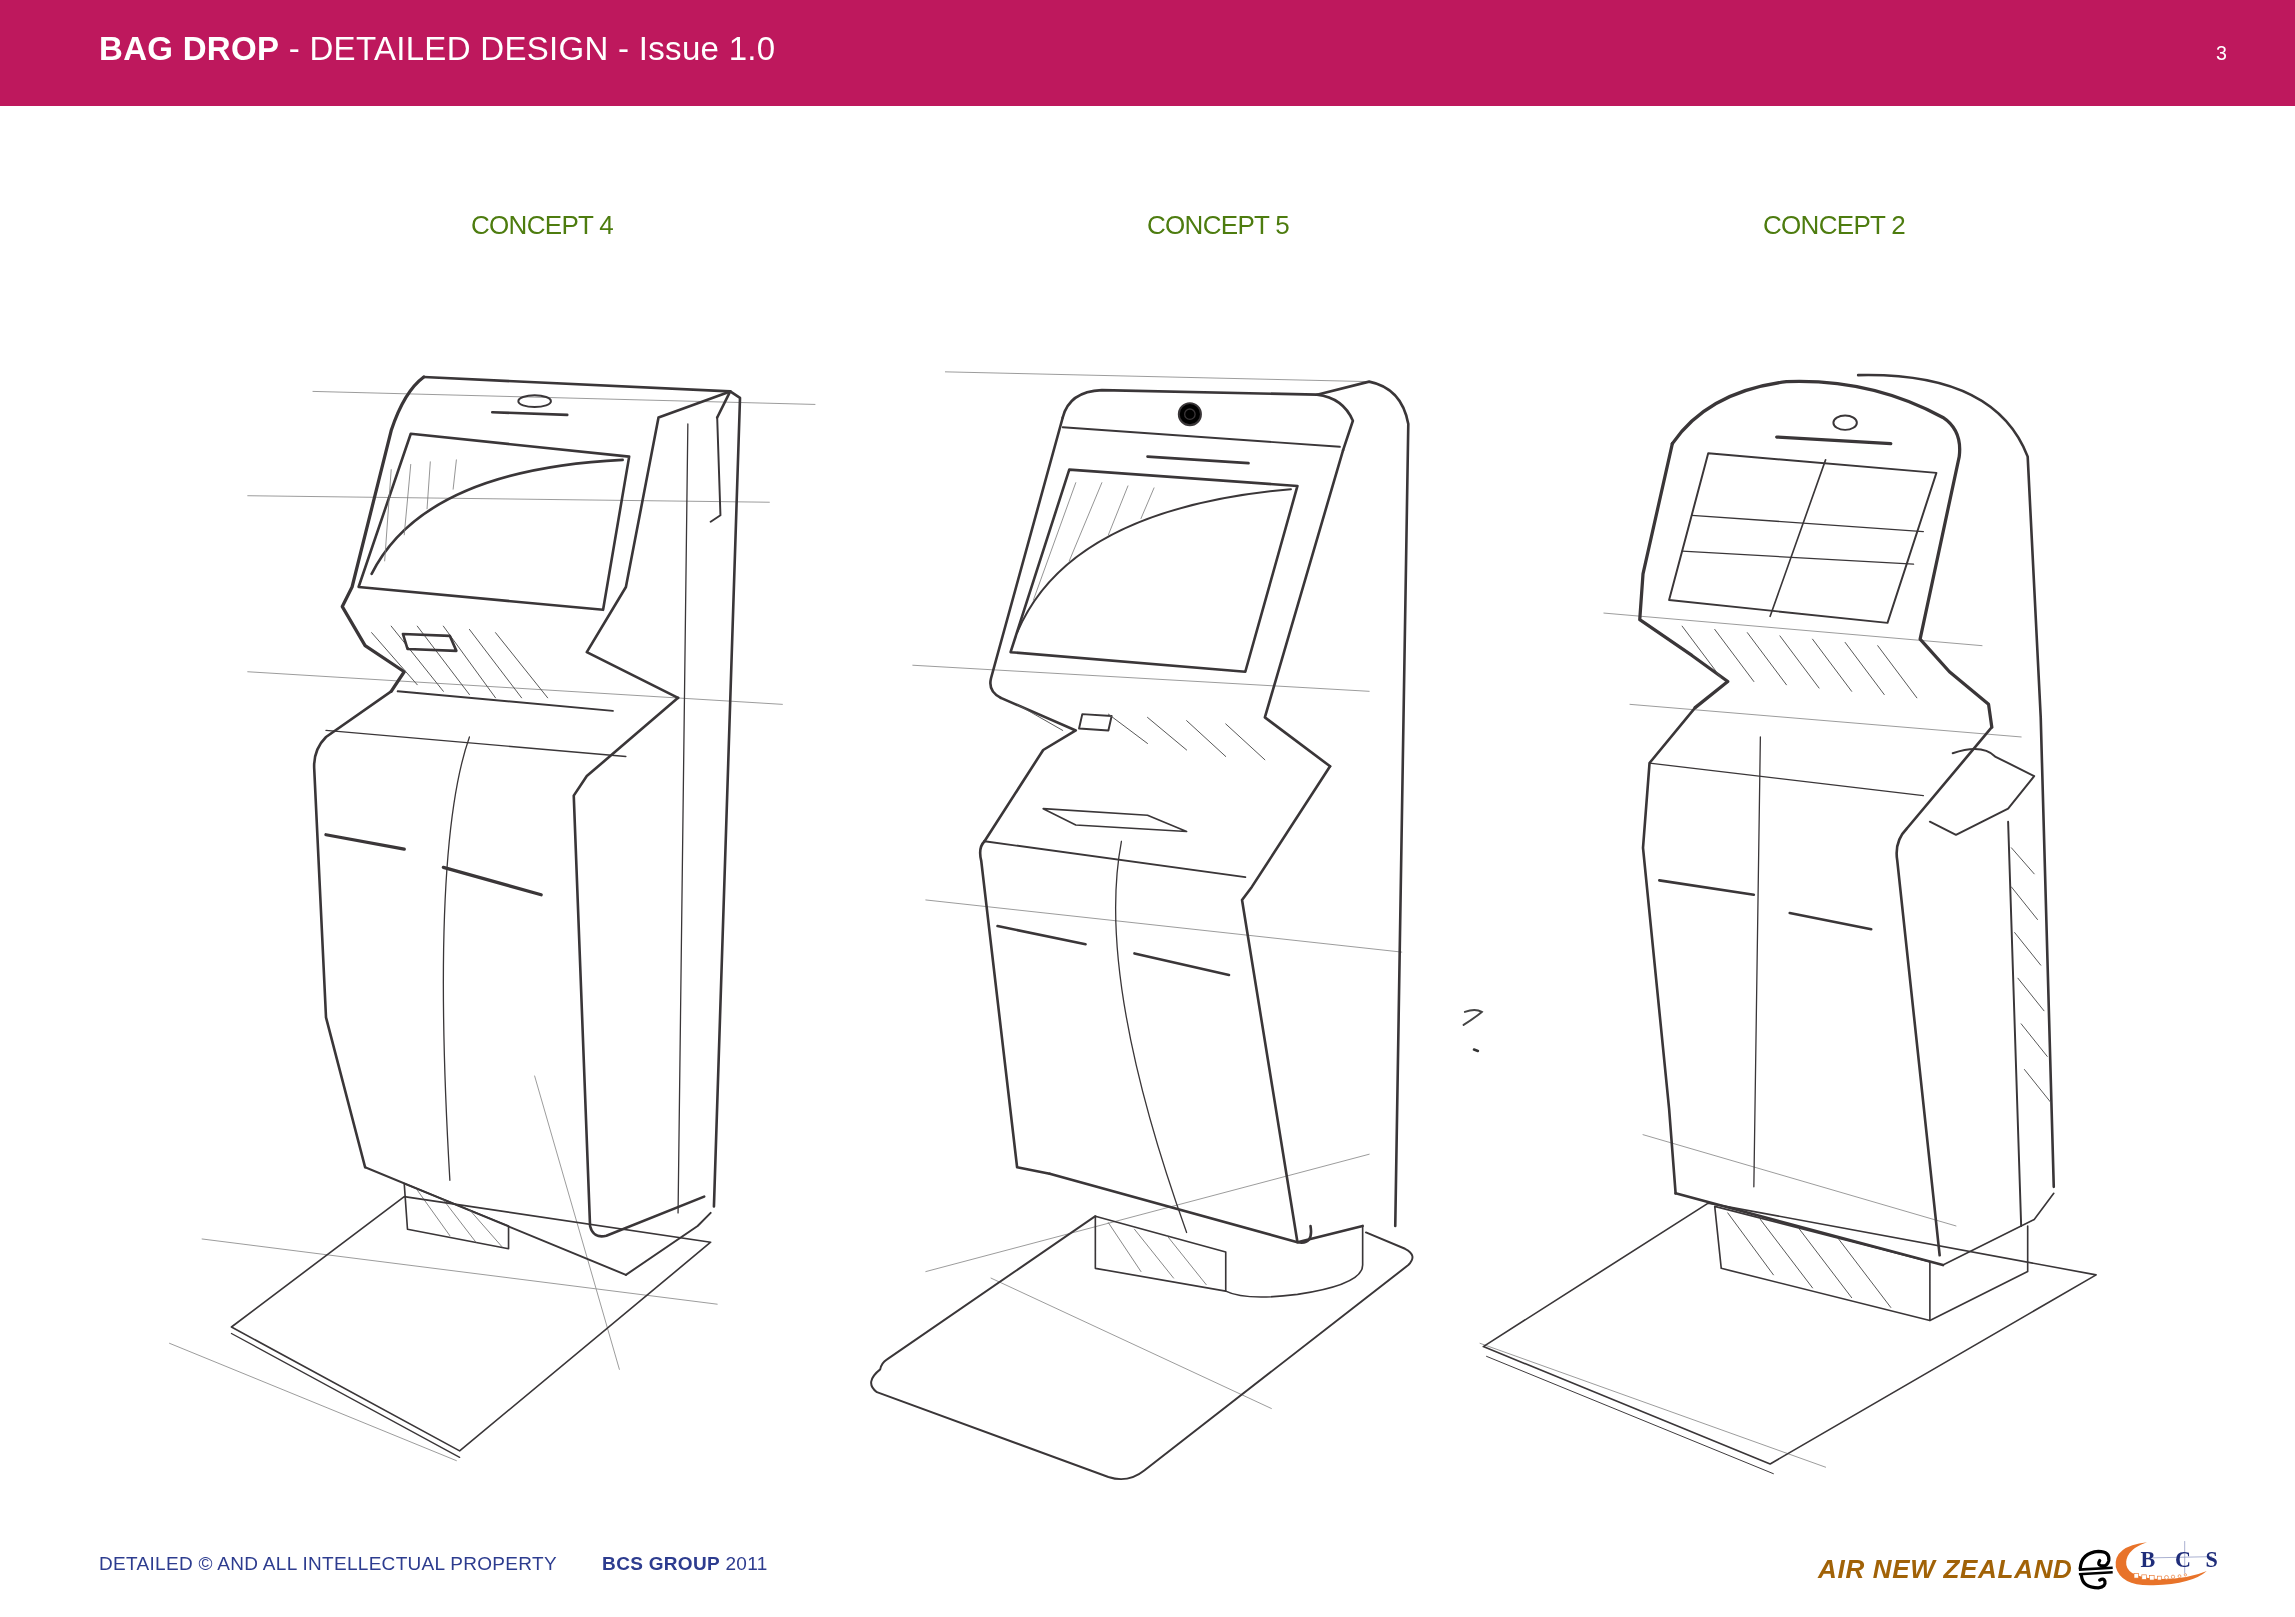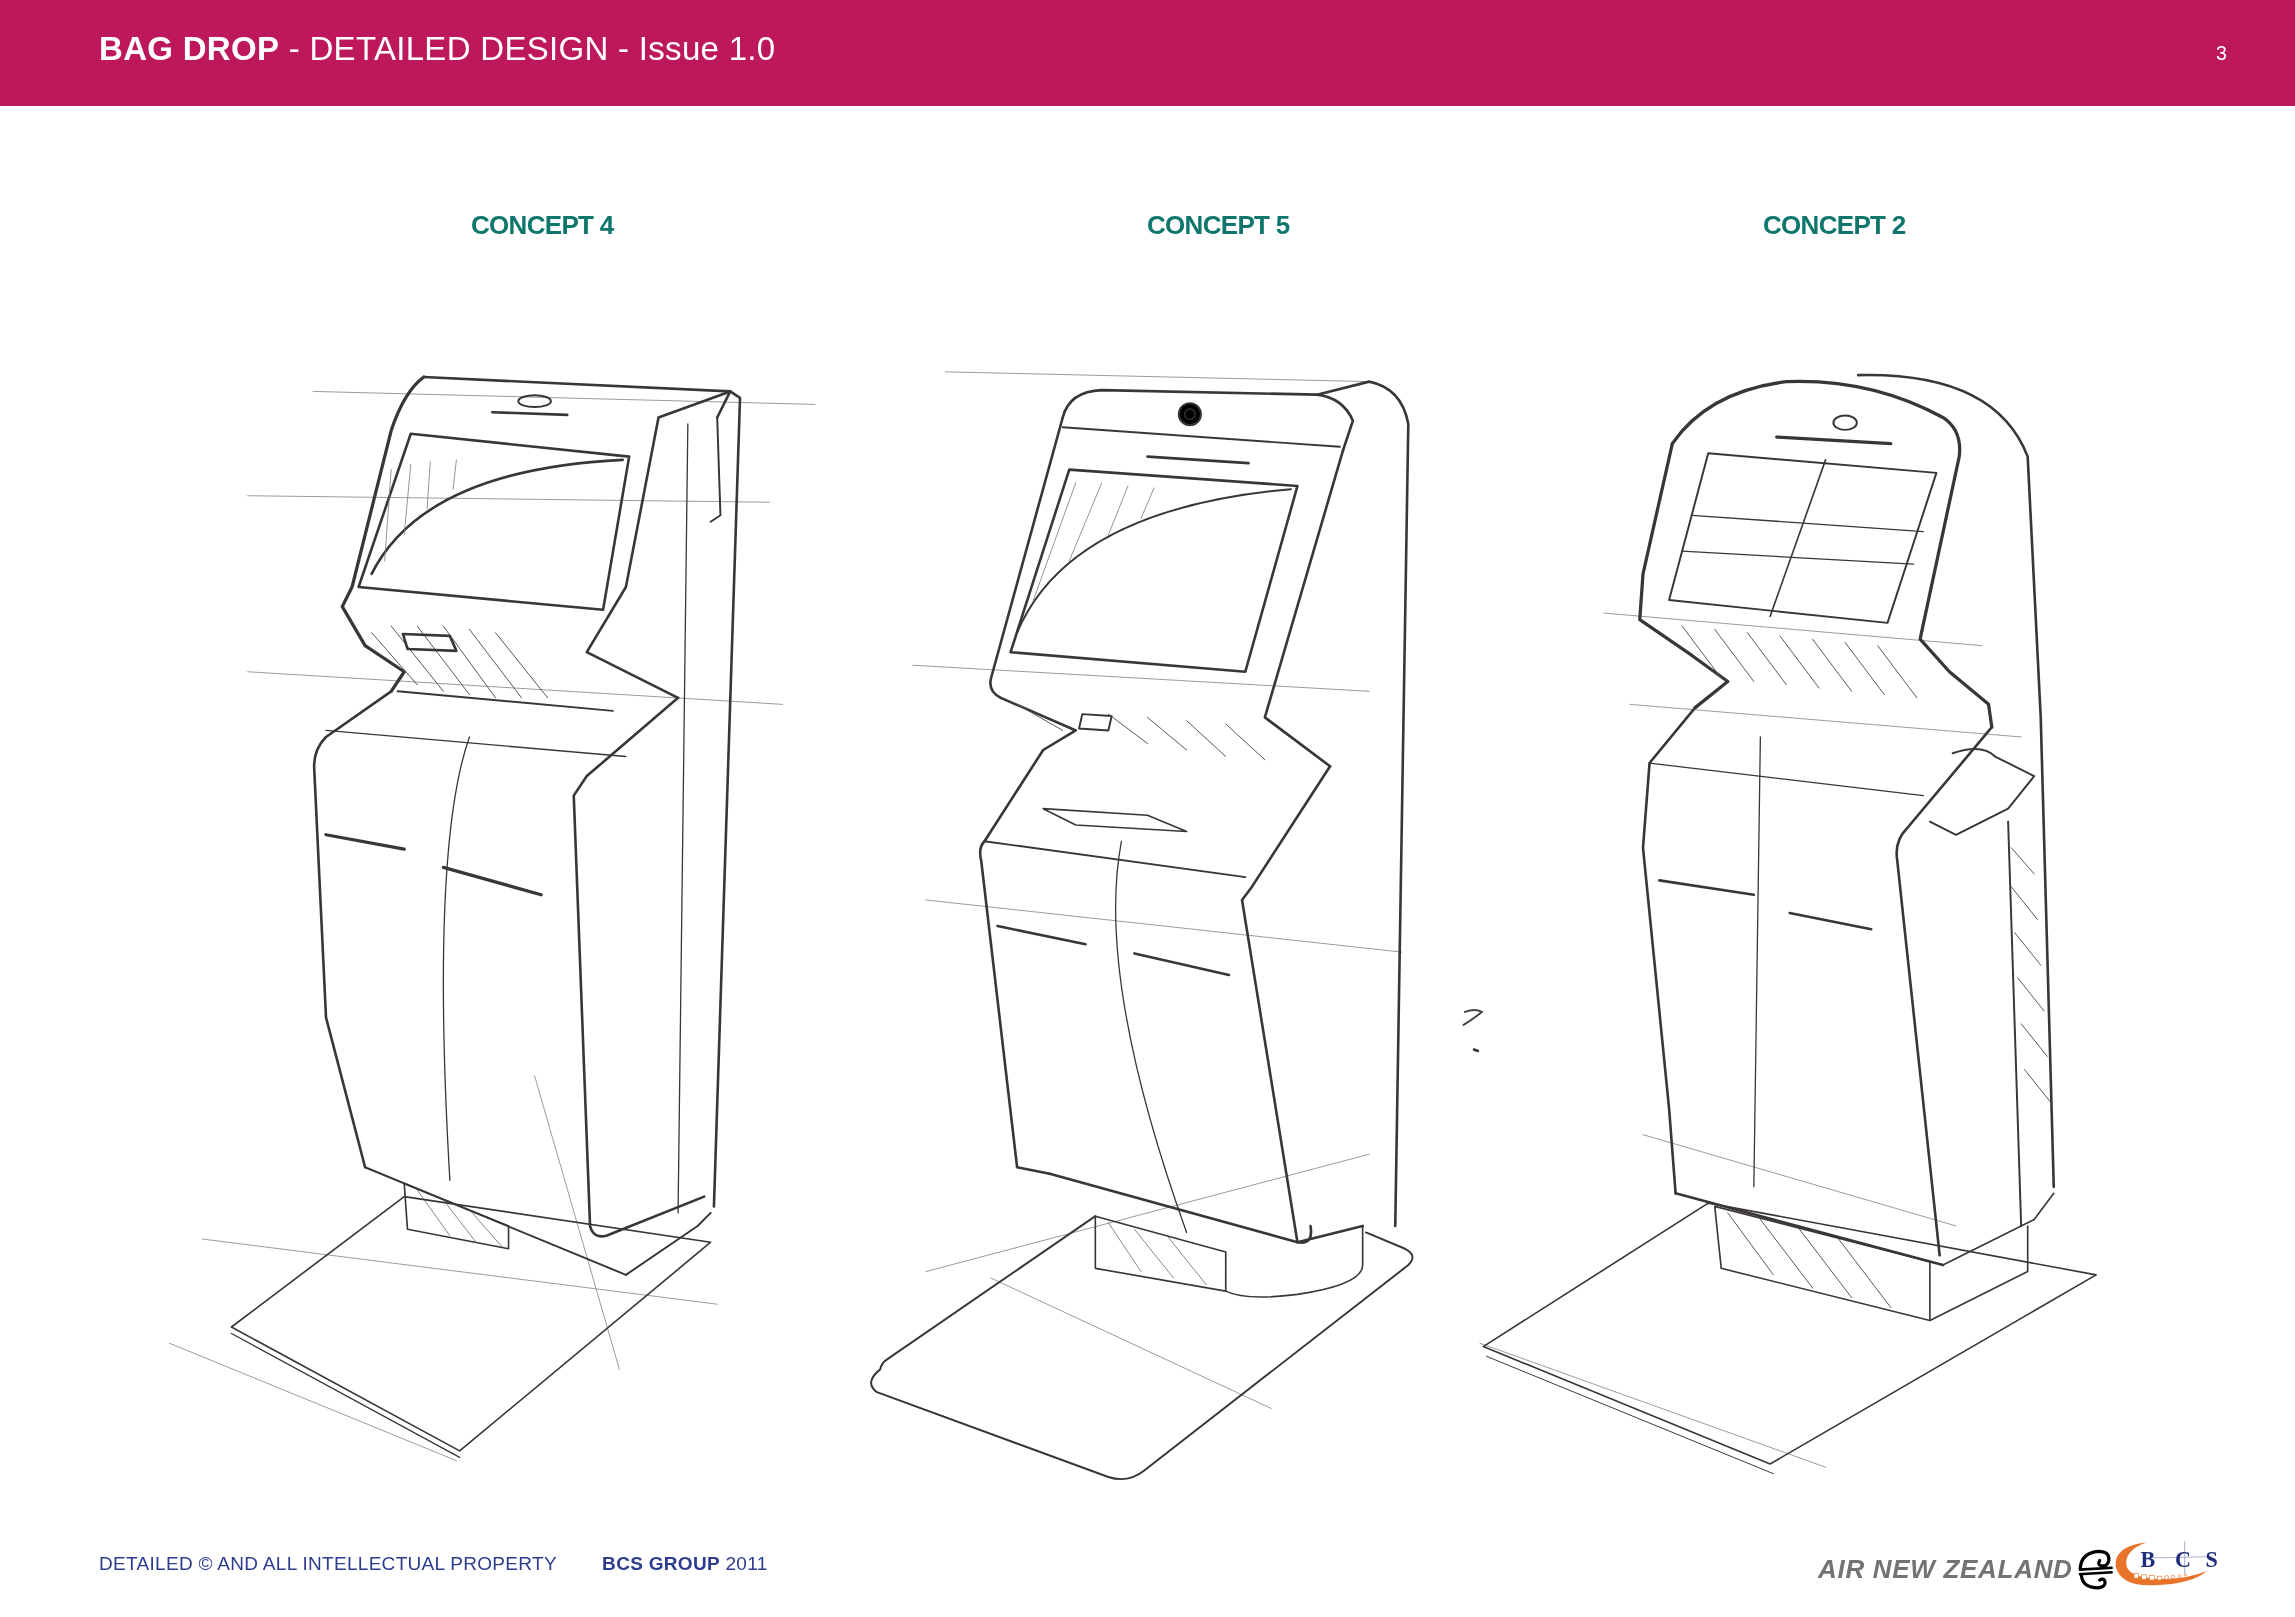--- a/index.html
+++ b/index.html
@@ -4,29 +4,29 @@
 <style>
   html, body { margin:0; padding:0; }
   body { width:2295px; height:1618px; background:#ffffff; position:relative; overflow:hidden;
          font-family:"Liberation Sans", "DejaVu Sans", sans-serif; }
   .header { position:absolute; left:0; top:0; width:2295px; height:106px; background:#be185d; }
   .header-title { position:absolute; left:99px; top:30px; font-size:33px; color:#ffffff; white-space:nowrap;
                   letter-spacing:0.3px; }
   .header-title .bold { font-weight:bold; }
   .header-title .light { font-weight:normal; }
   .page-number { position:absolute; left:2216px; top:42px; font-size:19.6px; color:#ffffff; }
-  .concept-label { position:absolute; top:210px; font-size:26px; color:#0f766e; font-weight:bold;
+  .concept-label { position:absolute; top:210px; font-size:26px; color:#4d7c0f; font-weight:normal;
                    letter-spacing:-0.7px; white-space:nowrap; }
   .sketch { position:absolute; }
   .sketch svg { width:100%; height:100%; overflow:visible; }
   .sketch path, .sketch line, .sketch ellipse, .sketch rect, .sketch polyline, .sketch polygon { fill:none; }
   .footer-copy { position:absolute; left:99px; top:1553px; font-size:19px; color:#2d3c8f; letter-spacing:0.3px; white-space:nowrap; }
   .footer-copy .bold { font-weight:bold;padding-left:40px; }
   .anz-logo { position:absolute; left:1818px; top:1546px; height:46px; display:flex; align-items:center; }
-  .anz-text { font-size:26px; font-weight:bold; font-style:italic; color:#737373; letter-spacing:0.7px; white-space:nowrap; }
+  .anz-text { font-size:26px; font-weight:bold; font-style:italic; color:#a16207; letter-spacing:0.7px; white-space:nowrap; }
   .bcs-logo { position:absolute; left:2108px; top:1533px; width:117px; height:59px; }
 </style>
 </head>
 <body>
 
 <div class="header">
   <div class="header-title">
     <span class="bold">BAG DROP</span><span class="light"> - DETAILED DESIGN - Issue 1.0</span>
   </div>
   <div class="page-number">3</div>

